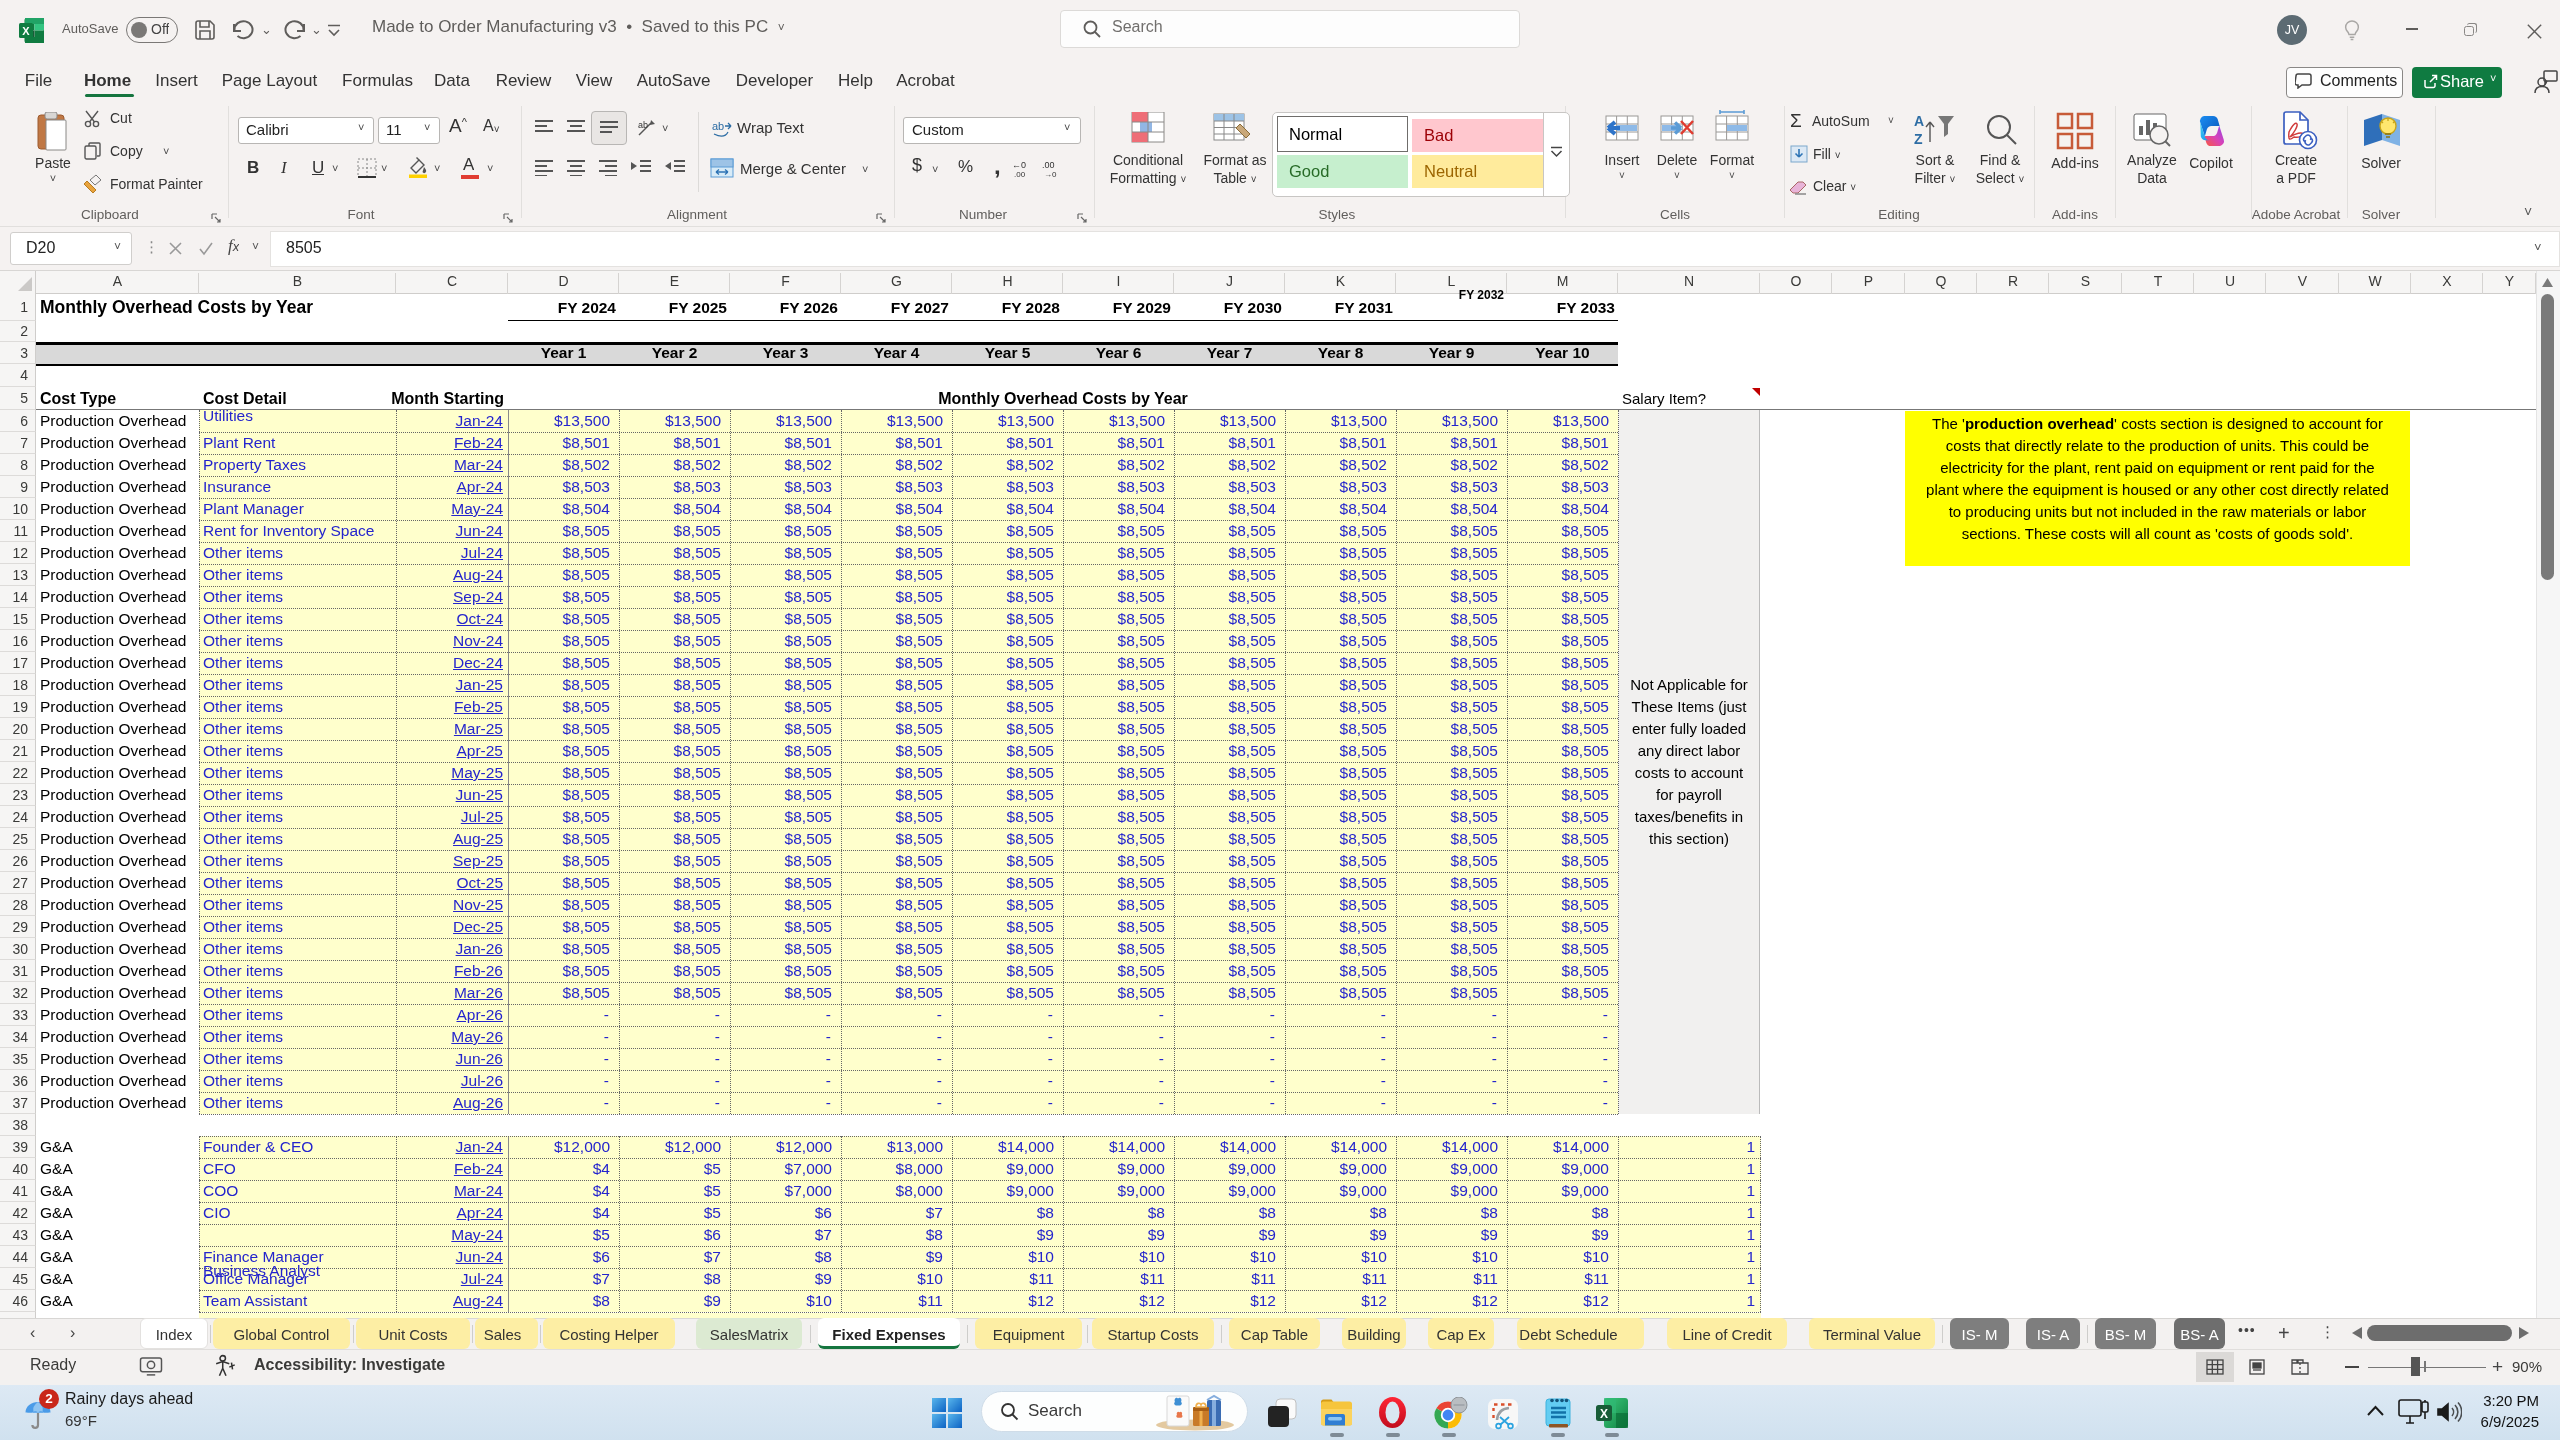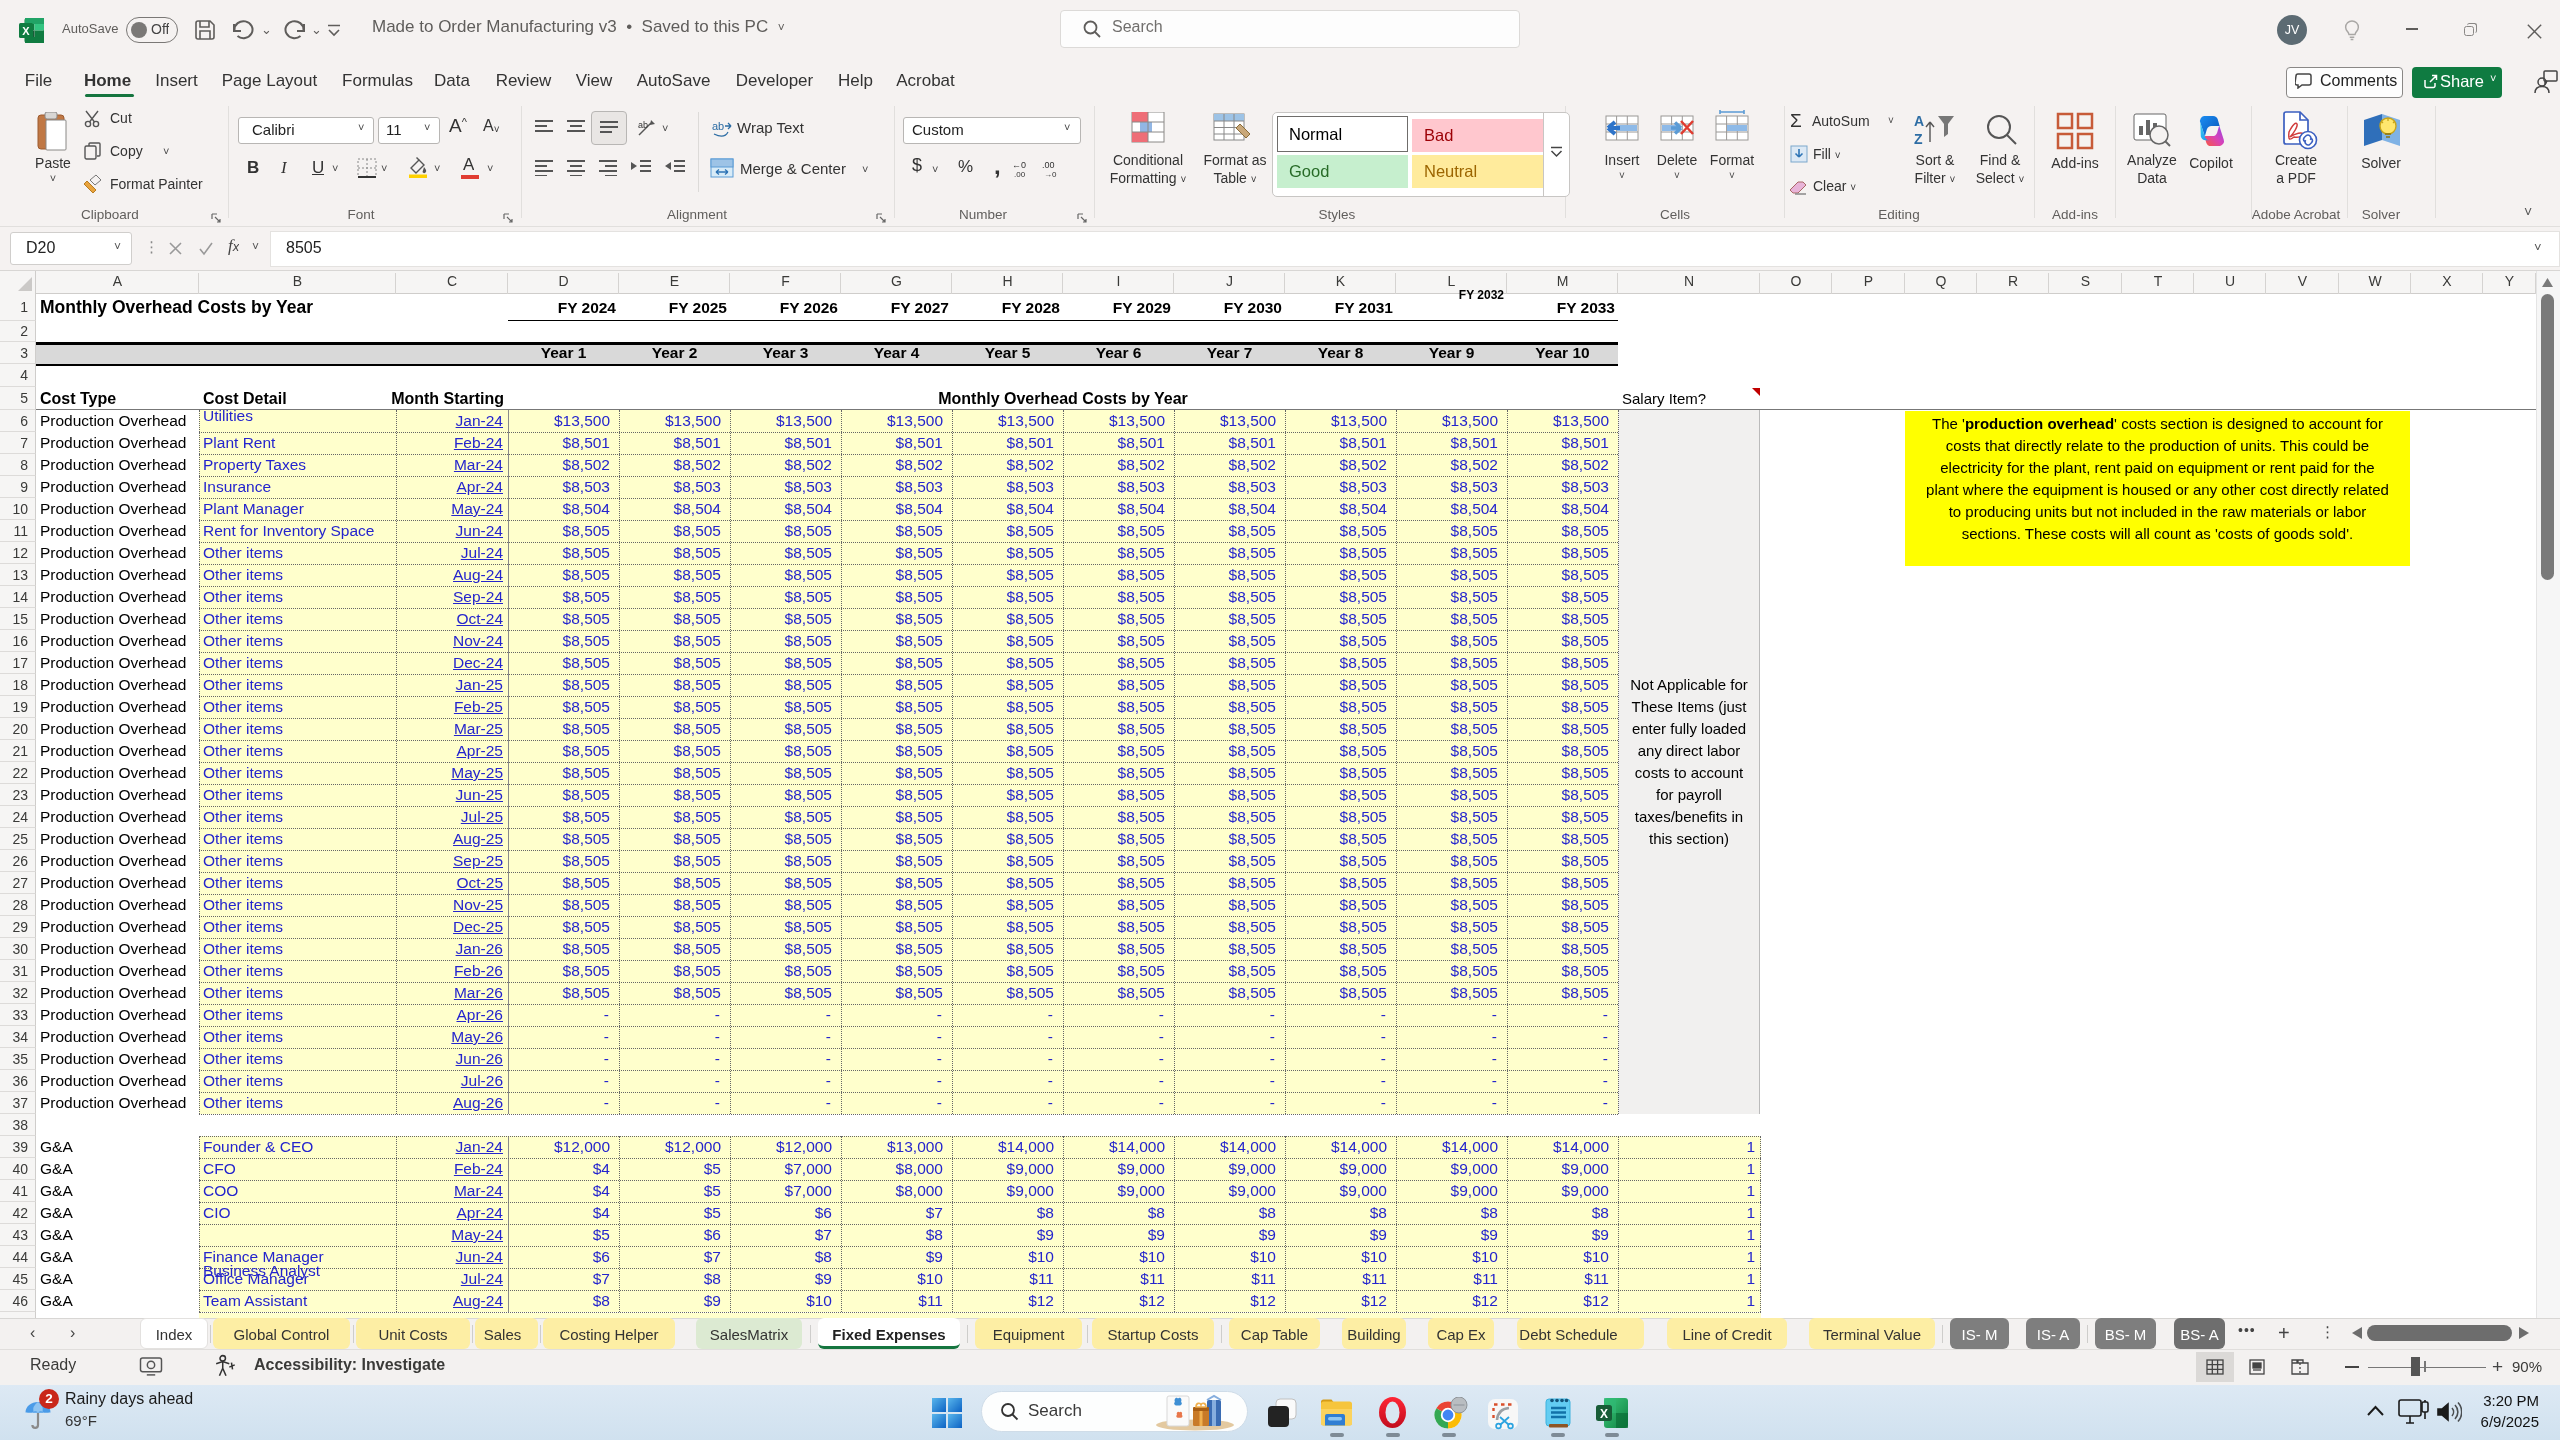--- a/index.html
+++ b/index.html
@@ -140,21 +140,21 @@
     <path d="M5 4 v-2 a1 1 0 0 1 1-1 h9 a1 1 0 0 1 1 1 v11 a1 1 0 0 1-1 1 h-2"></path>
   </svg>
 <div class="c" style="left:110px;top:143px;font-size:14px;color:#333">Copy</div>
 <div class="c" style="left:163px;top:145px;font-size:11px;color:#444">˅</div>
 <svg class="a" style="left:82px;top:174px" width="20" height="20" viewBox="0 0 20 20">
 <path d="M2 10 l9 9 3-3 -9-9z" fill="#e8a33d" stroke="#b97c20"></path>
 <path d="M8 6 l6-5 5 5 -6 5z" fill="#f5f2f1" stroke="#777"></path>
   </svg>
 <div class="c" style="left:110px;top:176px;font-size:14px;color:#333">Format Painter</div>
 <div class="a" style="left:238px;top:117px;width:136px;height:27px;background:#fff;border:1px solid #b8b6b4;border-radius:3px"></div>
-<div class="c" style="left:252px;top:121px;font-size:15px;color:#222">Calibri</div>
+<div class="c" style="left:246px;top:121px;font-size:15px;color:#222">Calibri</div>
 <div class="c" style="left:358px;top:121px;font-size:11px;color:#444">˅</div>
 <div class="a" style="left:378px;top:117px;width:62px;height:27px;background:#fff;border:1px solid #b8b6b4;border-radius:3px"></div>
 <div class="c" style="left:386px;top:121px;font-size:15px;color:#222">11</div>
 <div class="c" style="left:424px;top:121px;font-size:11px;color:#444">˅</div>
 <div class="c" style="left:449px;top:115px;font-size:19px;color:#333">A<span style="font-size:11px;vertical-align:6px">^</span></div>
 <div class="c" style="left:483px;top:117px;font-size:16px;color:#333">A<span style="font-size:10px;vertical-align:-2px">˅</span></div>
 <div class="c" style="left:247px;top:158px;font-size:17px;font-weight:bold;color:#333">B</div>
 <div class="c" style="left:281px;top:158px;font-size:17px;font-style:italic;font-family:'Liberation Serif',serif;color:#333">I</div>
 <div class="c" style="left:312px;top:158px;font-size:17px;text-decoration:underline;color:#333">U</div>
 <div class="c" style="left:332px;top:162px;font-size:11px;color:#444">˅</div>

